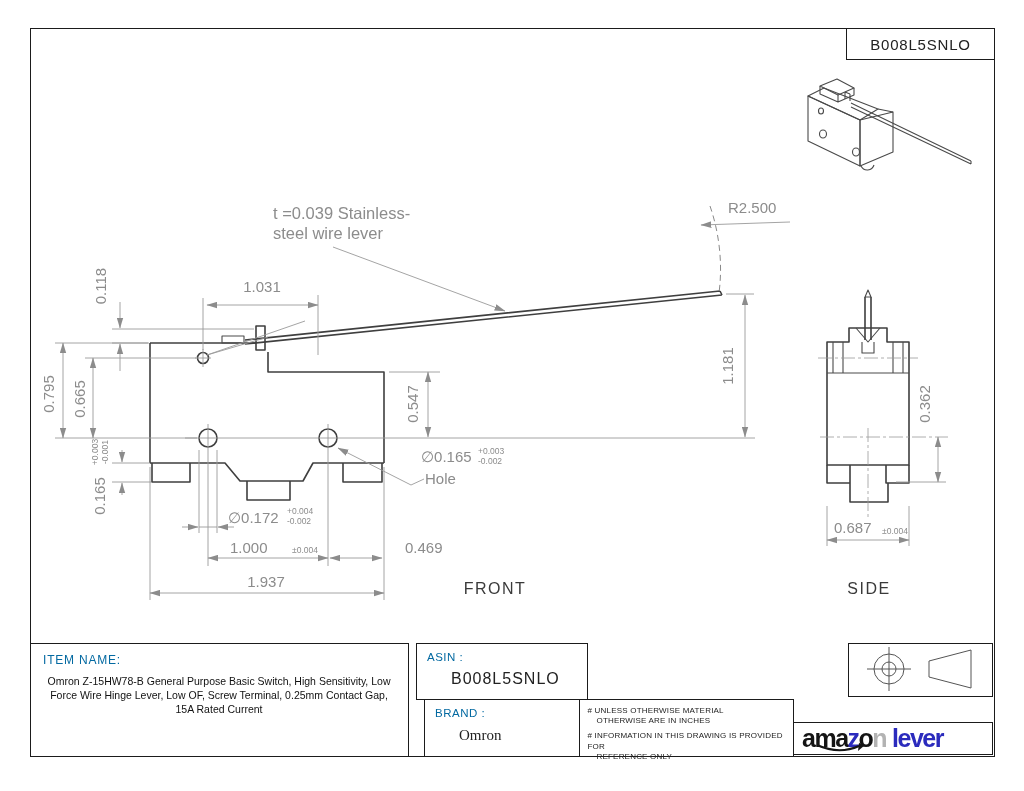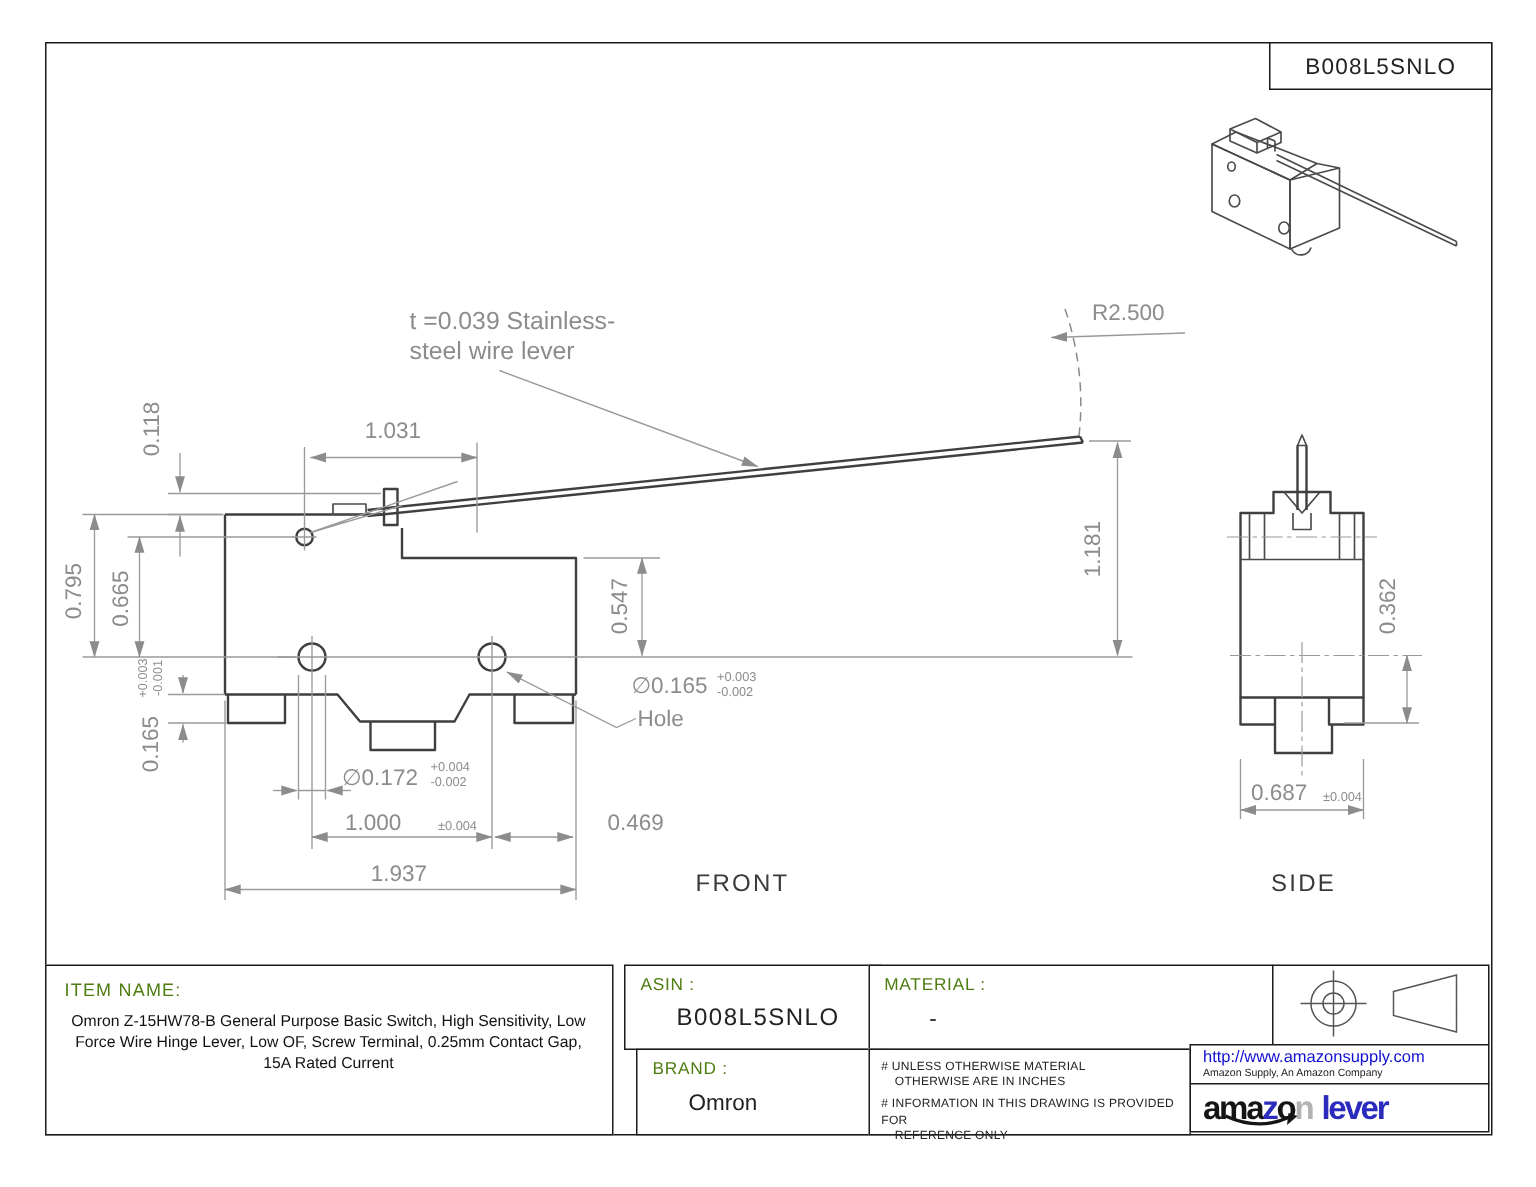--- a/index.html
+++ b/index.html
@@ -15,39 +15,39 @@
   .dim{stroke:#9a9a9a;stroke-width:.9;fill:none;}
   .dima{stroke:#9a9a9a;stroke-width:.9;fill:none;marker-start:url(#arr);marker-end:url(#arr);}
   .dime{stroke:#9a9a9a;stroke-width:.9;fill:none;marker-end:url(#arr);}
   .cl{stroke:#9a9a9a;stroke-width:.8;fill:none;stroke-dasharray:14 3 3 3;}
   .dash{stroke:#8a8a8a;stroke-width:1;fill:none;stroke-dasharray:6 4;}
   text.d{font:15px "Liberation Sans",sans-serif;fill:#8c8c8c;}
   text.ds{font:8.5px "Liberation Sans",sans-serif;fill:#8c8c8c;}
   text.lab{font:16px "Liberation Sans",sans-serif;fill:#3a3a3a;letter-spacing:1.5px;}
   
   .cell{position:absolute;border:1.5px solid #1b1b1b;background:#fff;box-sizing:border-box;}
-  .cell .lbl{font-size:11.5px;color:#4d7c0f;letter-spacing:.5px;}
+  .cell .lbl{font-size:11.5px;color:#0369a1;letter-spacing:.5px;}
   .itemcell{left:30px;top:643px;width:379px;height:114px;padding:9px 12px;}
   .itemcell .lbl{font-size:12px;letter-spacing:.8px;}
   .itemdesc{margin-top:7px;font-size:10.5px;line-height:1.35;color:#111;width:352px;text-align:center;}
   .asincell{left:416px;top:643px;width:172px;height:57px;padding:7px 10px;}
   .asinval{margin:7px 0 0 24px;font-size:16px;letter-spacing:1px;color:#222;}
   .matcell{left:578.5px;top:643px;width:270px;height:57px;padding:7px 10px;}
   .matval{margin:8px 0 0 30px;font-size:15px;color:#222;}
   .brandcell{left:424px;top:698.5px;width:172px;height:58.5px;padding:7px 10px;}
-  .brandval{margin:8px 0 0 24px;font-size:15px;color:#222;}
+  .brandval{margin:8px 0 0 24px;font-size:15px;color:#222;font-family:Liberation Serif, serif;}
   .notecell{left:578.5px;top:698.5px;width:215px;height:58.5px;padding:6px 8px;}
   .note{font-size:8px;line-height:1.3;color:#222;letter-spacing:.2px;margin-bottom:5px;}
   .note .ind{padding-left:9px;}
   .projcell{left:848px;top:643px;width:145px;height:54px;}
   .urlcell{left:793px;top:695.5px;width:200px;height:28px;padding:2px 8px;}
   .url{font-size:11px;color:#0f0fd0;}
   .tagline{font-size:7px;color:#222;margin-top:1px;}
   .logocell{left:793px;top:722px;width:200px;height:33px;display:flex;align-items:center;padding-left:8px;}
-  .logo{position:relative;display:flex;align-items:baseline;font-weight:700;font-size:22px;letter-spacing:-1.5px;line-height:1;}
+  .logo{position:relative;display:flex;align-items:baseline;font-weight:700;font-size:25px;letter-spacing:-1.5px;line-height:1;}
   .lg-k{color:#141414;} .lg-b{color:#2b2bbd;} .lg-g{color:#b3b3b3;}
   .lg-sup{margin-left:6px;font-weight:600;}
   .swoosh{position:absolute;left:13px;bottom:-4px;}
 </style>
 </head>
 <body>
 
 <div class="sheet">
 
   <div class="frame"></div>
@@ -190,24 +190,20 @@
   <div class="cell itemcell">
     <div class="lbl">ITEM NAME:</div>
     <div class="itemdesc">Omron Z-15HW78-B General Purpose Basic Switch, High Sensitivity, Low Force Wire Hinge Lever, Low OF, Screw Terminal, 0.25mm Contact Gap, 15A Rated Current</div>
   </div>
 
   <div class="cell asincell">
     <div class="lbl">ASIN :</div>
     <div class="asinval">B008L5SNLO</div>
   </div>
 
-  <div class="cell matcell">
-    <div class="lbl">MATERIAL :</div>
-    <div class="matval">-</div>
-  </div>
 
   <div class="cell brandcell">
     <div class="lbl">BRAND :</div>
     <div class="brandval">Omron</div>
   </div>
 
   <div class="cell notecell">
     <div class="note">
       <div># UNLESS OTHERWISE MATERIAL</div>
       <div class="ind">OTHERWISE ARE IN INCHES</div>
@@ -222,24 +218,20 @@
     <svg width="142" height="51" viewBox="0 0 142 51">
       <g fill="none" stroke="#555" stroke-width="1">
         <circle cx="40" cy="25" r="15"></circle>
         <circle cx="40" cy="25" r="7"></circle>
         <path d="M18,25 H62 M40,3 V47"></path>
         <polygon points="80,17 122,6 122,44 80,33"></polygon>
       </g>
     </svg>
   </div>
 
-  <div class="cell urlcell">
-    <div class="url">http://www.amazonsupply.com</div>
-    <div class="tagline">Amazon Supply, An Amazon Company</div>
-  </div>
 
   <div class="cell logocell">
     <div class="logo">
       <span class="lg-k">ama</span>
         <span class="lg-b">z</span>
         <span class="lg-k">o</span>
         <span class="lg-g">n</span>
       <span class="lg-b lg-sup">lever</span>
       <svg class="swoosh" width="54" height="12" viewBox="0 0 54 12">
         <path d="M2,2 Q24,12 44,3" stroke="#151515" stroke-width="2.2" fill="none"></path>

